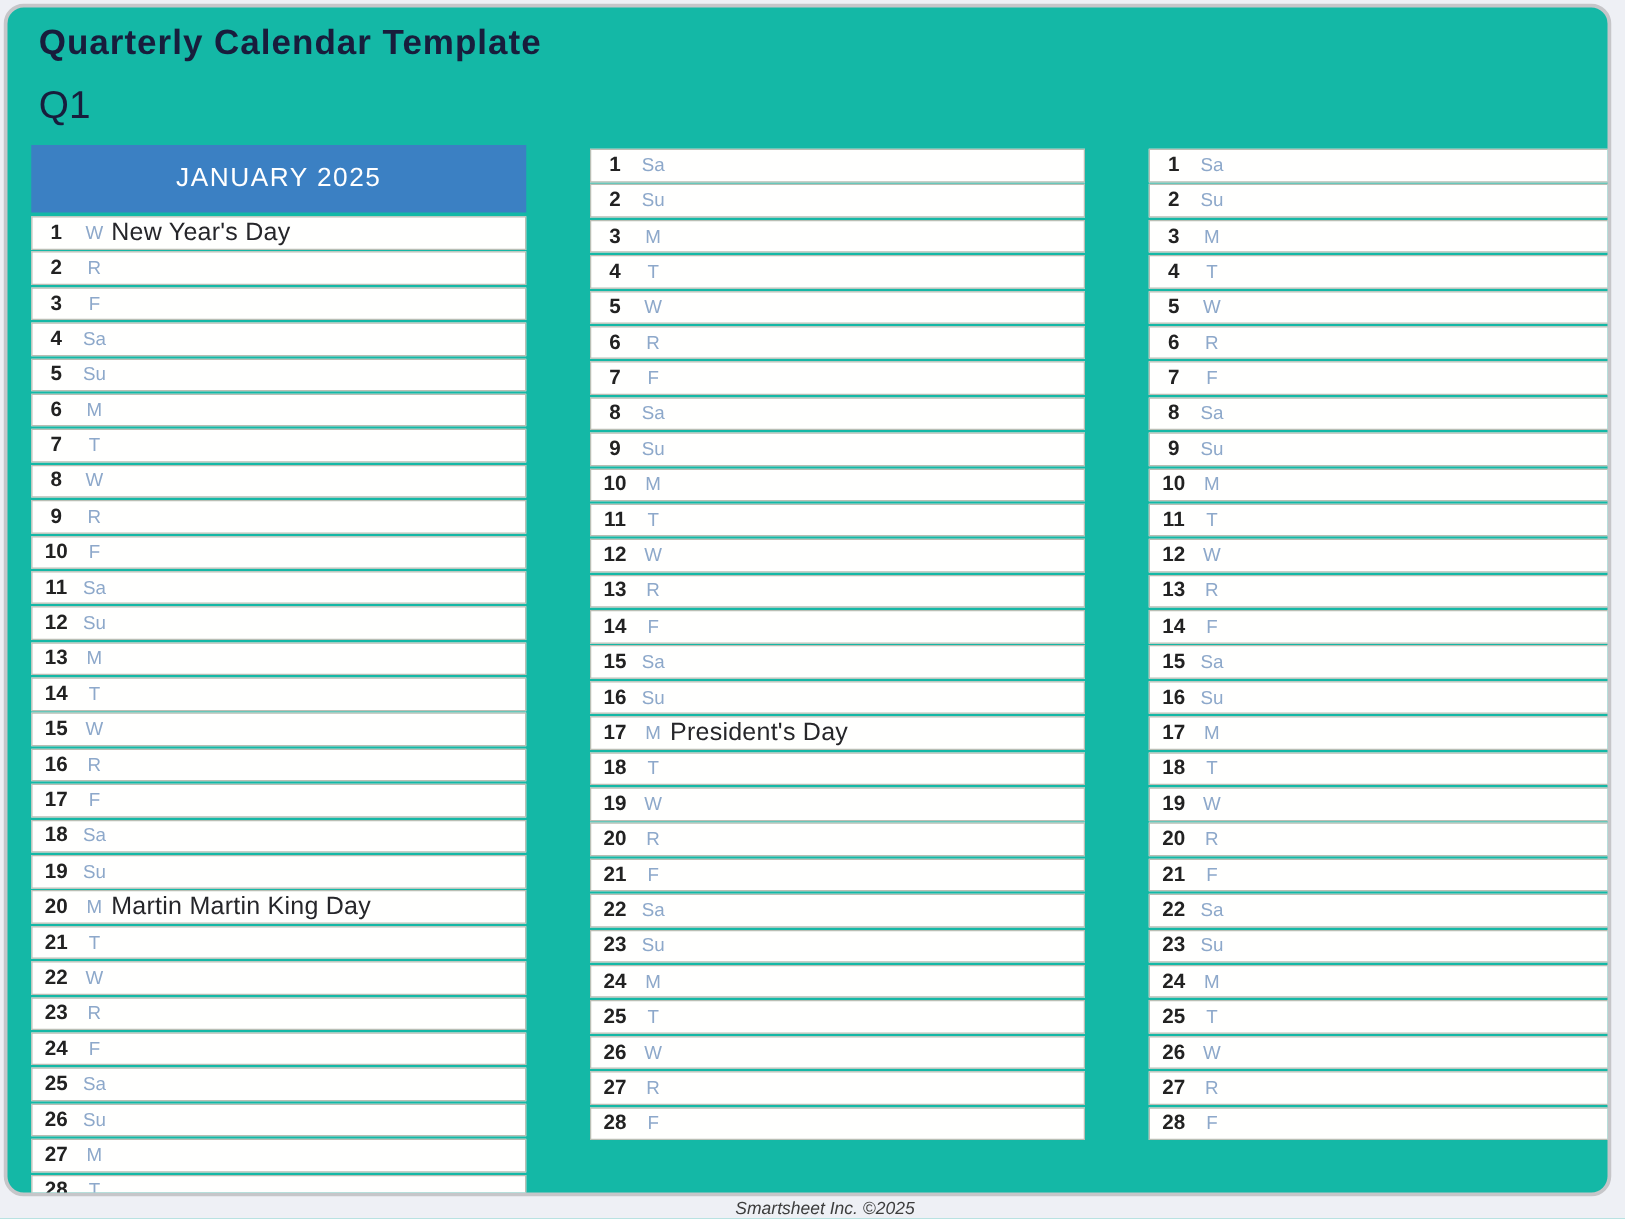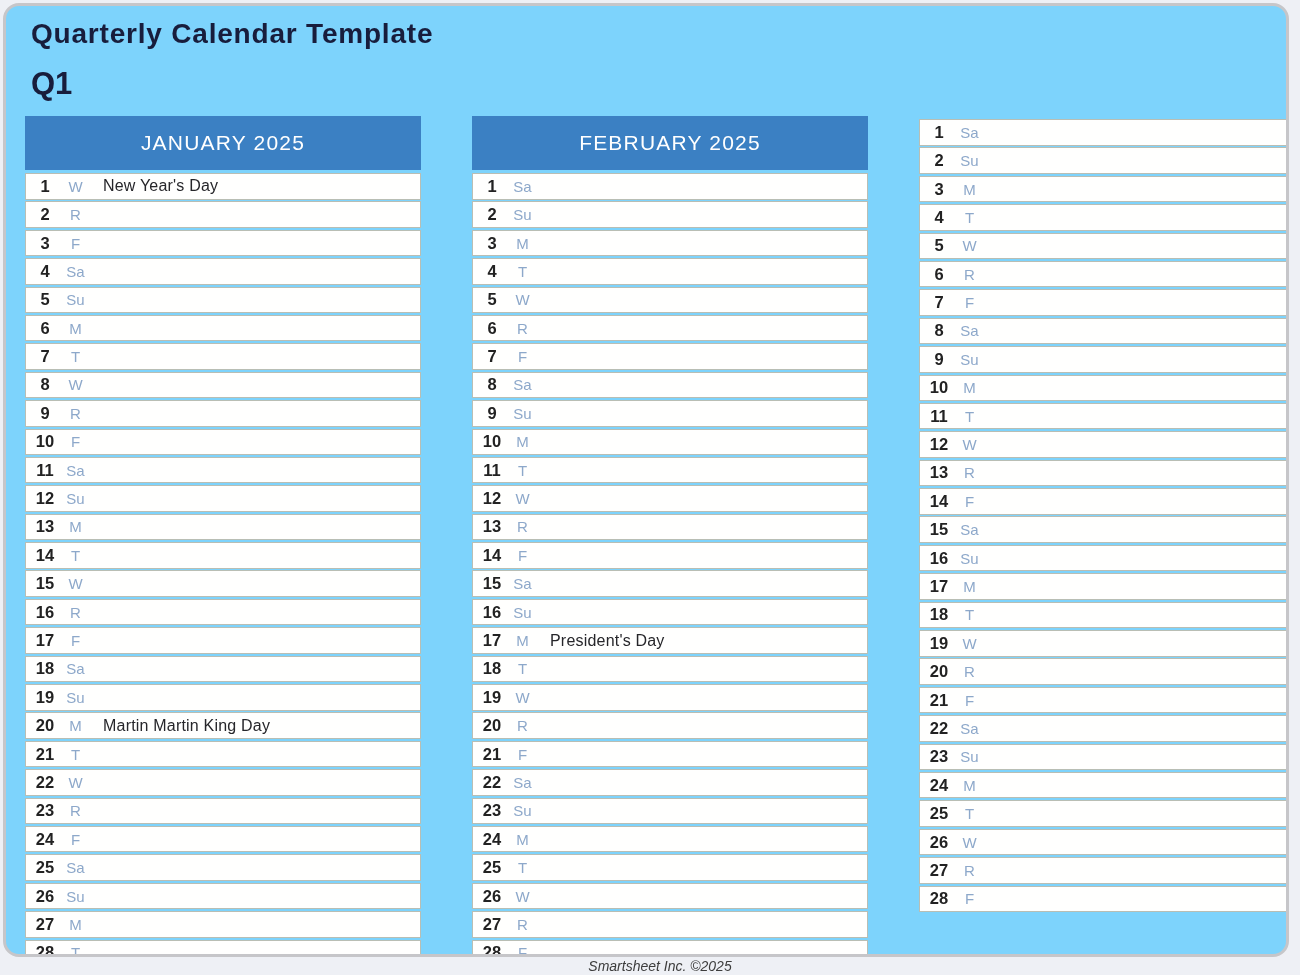--- a/index.html
+++ b/index.html
@@ -6,38 +6,38 @@
   html, body { width: 1300px; height: 975px; overflow: hidden; }
   body {
     font-family: "Liberation Sans", sans-serif;
     background: #eef0f5;
     position: relative;
   }
   .page {
     position: absolute;
     left: 3px; top: 3px;
     width: 1286px; height: 954px;
-    background: #7dd3fc;
+    background: #14b8a6;
     border: 3px solid #c6c6c9;
     border-radius: 16px;
     overflow: hidden;
   }
   .page-title {
     position: absolute;
     left: 25px; top: 12px;
     font-size: 28px;
     font-weight: bold;
     letter-spacing: 0.8px;
     color: var(--title-text, #181d3c);
   }
   .quarter-label {
     position: absolute;
     left: 25px; top: 60px;
     font-size: 31px;
-    font-weight: bold;
+    font-weight: normal;
     color: var(--title-text, #181d3c);
   }
   .months {
     position: absolute;
     left: 19px; top: 110px;
     display: flex;
     gap: 51px;
   }
   .month { width: 396px; }
   .month-header {
@@ -68,22 +68,22 @@
     color: var(--day-number, #222222);
   }
   .dow {
     width: 27px;
     margin-left: 4px;
     text-align: center;
     font-size: 15px;
     color: var(--day-abbrev, #8da8ca);
   }
   .event {
-    margin-left: 14px;
-    font-size: 16px;
+    margin-left: 0;
+    font-size: 20px;
     letter-spacing: 0.2px;
     color: var(--holiday-text, #26262a);
   }
   .footer {
     position: absolute;
     left: 0; bottom: 1px;
     width: 100%;
     text-align: center;
     font-style: italic;
     font-size: 14px;
@@ -211,21 +211,20 @@
             <span class="num">27</span>
             <span class="dow">M</span>
           </div>
           <div class="row">
             <span class="num">28</span>
             <span class="dow">T</span>
           </div>
         </div>
       </section>
       <section class="month">
-        <header class="month-header">FEBRUARY 2025</header>
         <div class="rows">
           <div class="row">
             <span class="num">1</span>
             <span class="dow">Sa</span>
           </div>
           <div class="row">
             <span class="num">2</span>
             <span class="dow">Su</span>
           </div>
           <div class="row">

